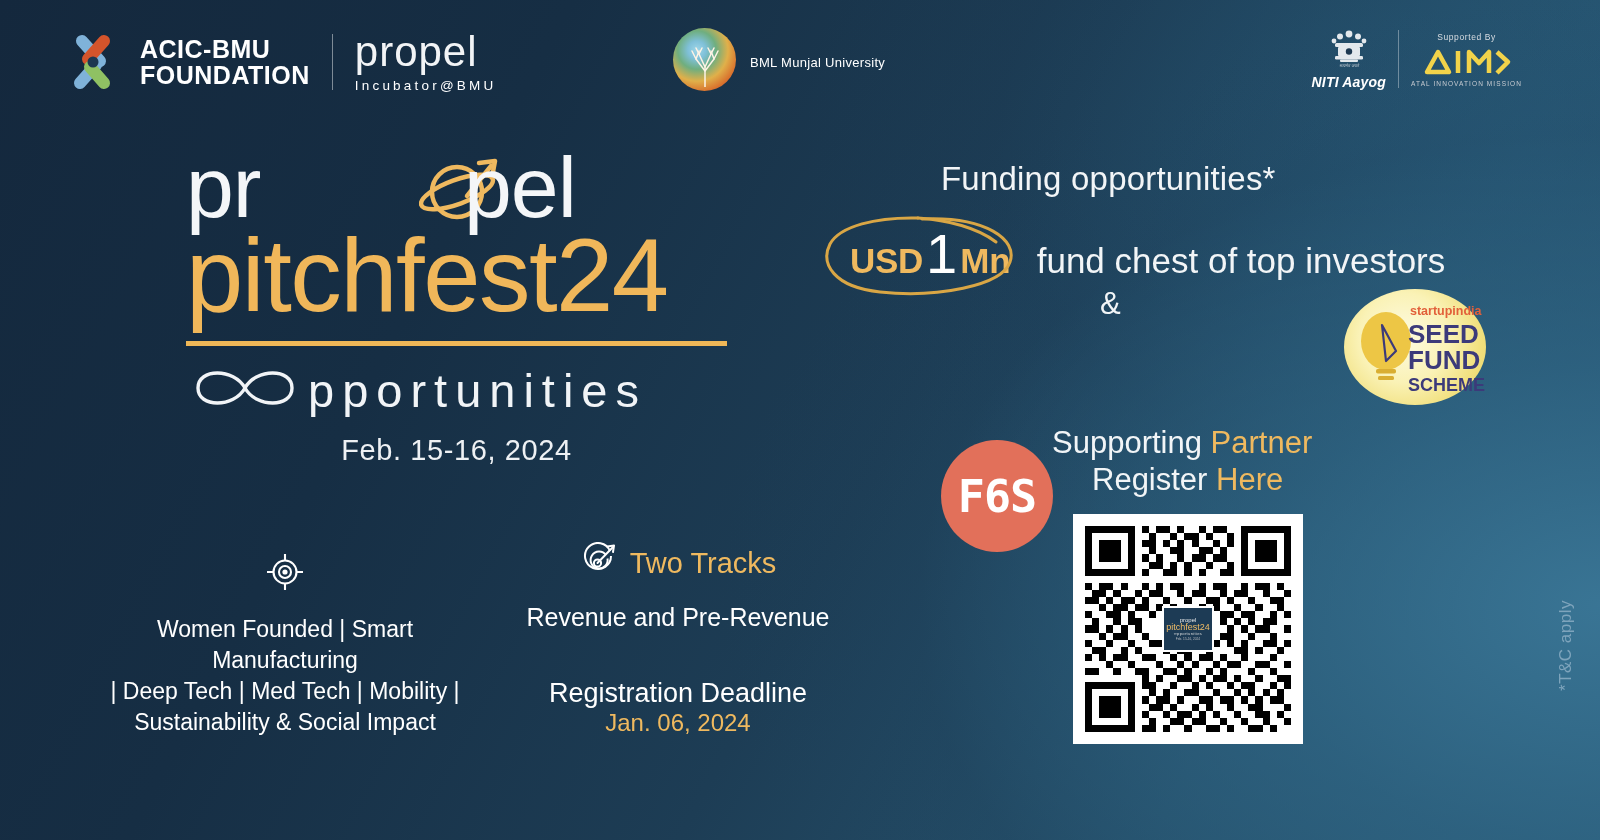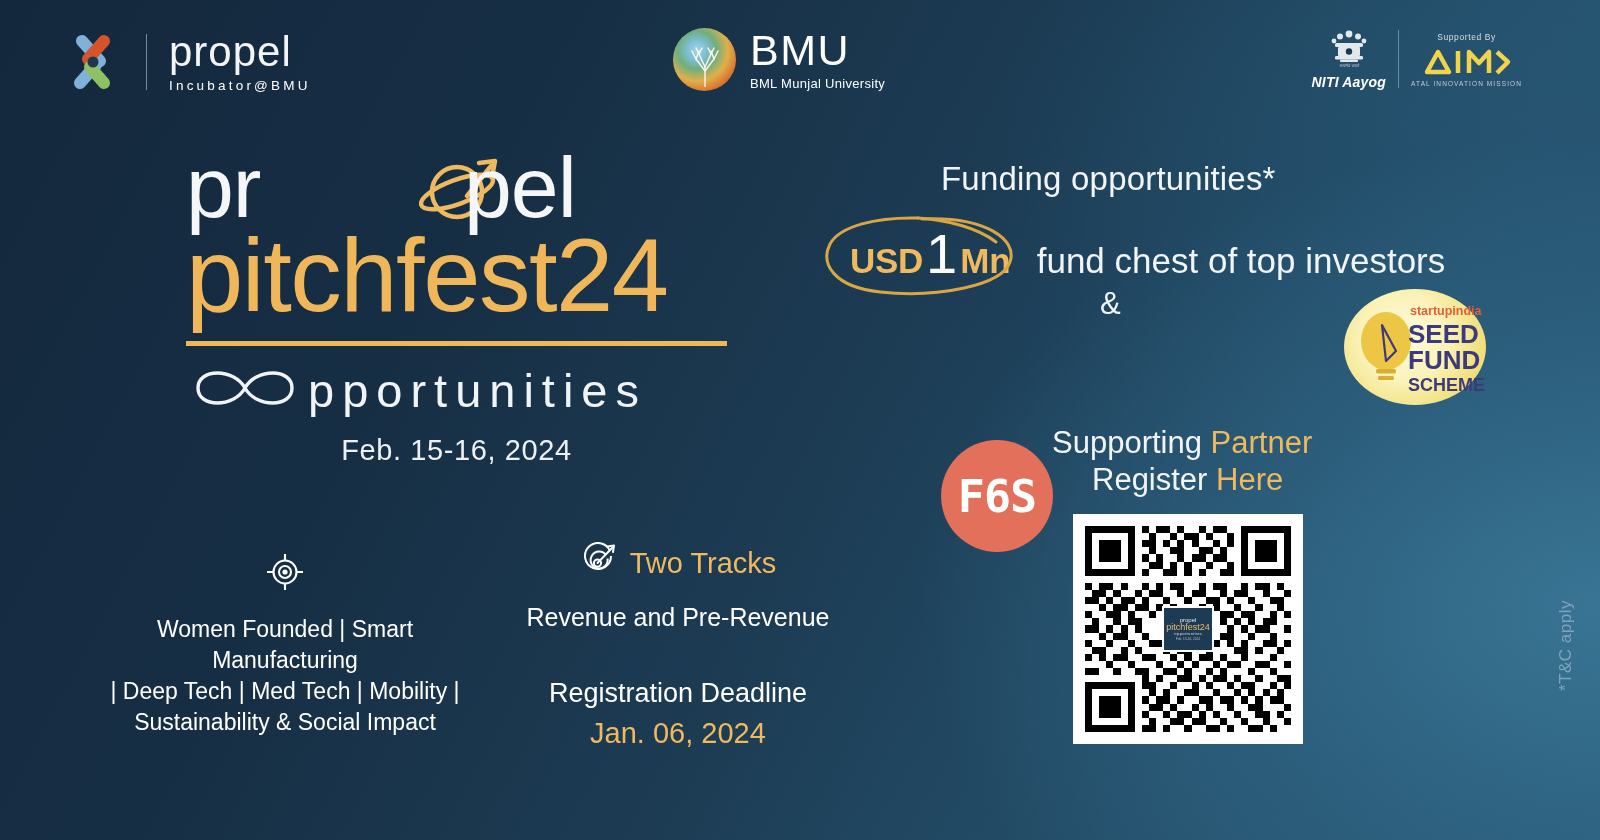--- a/index.html
+++ b/index.html
@@ -63,21 +63,21 @@
   .focus { position:absolute; left:85px; top:552px; width:400px; text-align:center; }
   .focus-hd { display:flex; align-items:center; justify-content:center; gap:14px; }
   .focus-hd .ft { color:#efb95f; font-size:30px; }
   .focus-list { color:#ffffff; font-size:23px; line-height:1.35; margin-top:18px; }
 
   .tracks { position:absolute; left:522px; top:542px; width:312px; text-align:center; }
   .tracks-hd { display:flex; align-items:center; justify-content:center; gap:12px; }
   .tracks-hd .tt { color:#efb95f; font-size:29px; }
   .tracks-sub { color:#ffffff; font-size:25px; margin-top:19px; }
   .deadline-lbl { color:#ffffff; font-size:27px; margin-top:46px; }
-  .deadline-val { color:#efb95f; font-size:29px; margin-top:8px; }
+  .deadline-val { color:#efb95f; font-size:24px; }
 
   
   .fund-title { position:absolute; left:941px; top:160px; color:#f2f5f7; font-size:33px; letter-spacing:.2px; }
   .fund-row1 { position:absolute; left:828px; top:232px; display:flex; align-items:baseline; }
   .usd-wrap { position:relative; display:flex; align-items:baseline; padding:0 16px 0 22px;justify-content:center; }
   .usd-ellipse { position:absolute; left:-10px; top:-28px; pointer-events:none; }
   .usd-t { color:#efb95f; font-size:35px; font-weight:bold; letter-spacing:-.3px; }
   .usd-n { color:#ffffff; font-size:56px; font-weight:300; line-height:.8; margin:0 3px; }
   .usd-m { color:#efb95f; font-size:35px; font-weight:bold; }
   .fund-rest { color:#f2f5f7; font-size:35px; margin-left:10px; }
@@ -124,40 +124,43 @@
       <svg width="62" height="62" viewBox="0 0 62 62">
         <g stroke-linecap="round">
           <path d="M20 10 L38 30" stroke="#7fb2d9" stroke-width="12"></path>
           <path d="M42 10 L26 28" stroke="#d4542b" stroke-width="12"></path>
           <path d="M18 52 L34 34" stroke="#7fb2d9" stroke-width="12"></path>
           <path d="M42 52 L28 36" stroke="#8fc163" stroke-width="12"></path>
           <circle cx="31" cy="31" r="5.5" fill="#1d3850"></circle>
         </g>
       </svg>
     </div>
+    <div class="acic-txt">
+      <span class="l1">ACIC-BMU</span>
+      <span class="l2">FOUNDATION</span>
+    </div>
     <div class="hdr-div"></div>
     <div class="propel-sm">
       <span class="pw">propel</span>
       <span class="ps">Incubator@BMU</span>
     </div>
   </div>
 
   <div class="hdr-center">
     <div class="bmu-orb">
       <svg class="bmu-tree" width="40" height="42" viewBox="0 0 40 42">
         <g stroke="#fdf3e6" stroke-width="1.5" fill="none" stroke-linecap="round">
           <path d="M20 42 L20 22"></path>
           <path d="M20 26 L11 14 M20 26 L29 14 M20 22 L14 9 M20 22 L26 9"></path>
           <path d="M11 14 L7 6 M11 14 L14 6 M29 14 L33 6 M29 14 L26 6"></path>
           <path d="M14 9 L11 3 M14 9 L17 3 M26 9 L29 3 M26 9 L23 3"></path>
         </g>
       </svg>
     </div>
     <div class="bmu-txt">
-      <span class="b1">BMU</span>
       <span class="b2">BML Munjal University</span>
     </div>
   </div>
 
   <div class="hdr-right">
     <div class="niti">
       <svg width="40" height="44" viewBox="0 0 40 44">
         <g fill="#e3e8ec">
           <circle cx="20" cy="6" r="3.4"></circle>
           <circle cx="11" cy="8.5" r="3"></circle>

